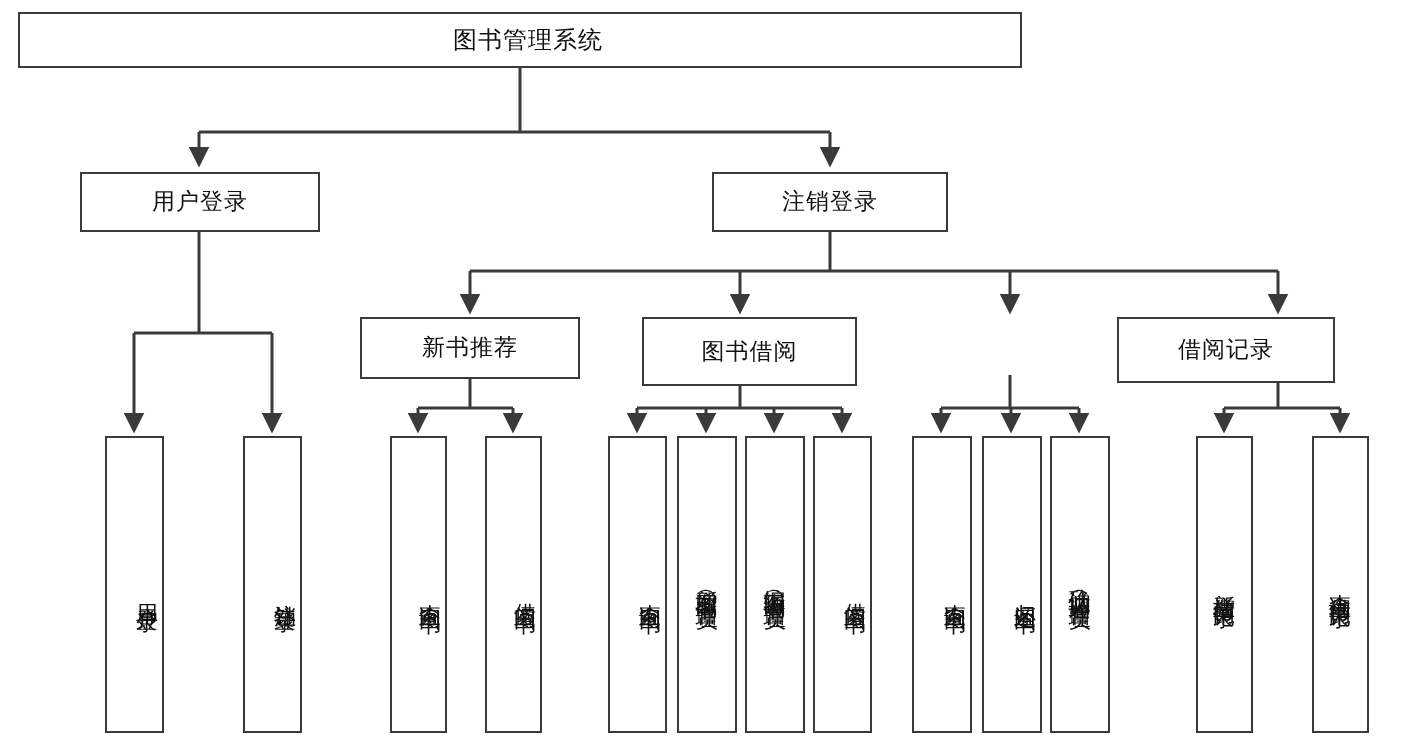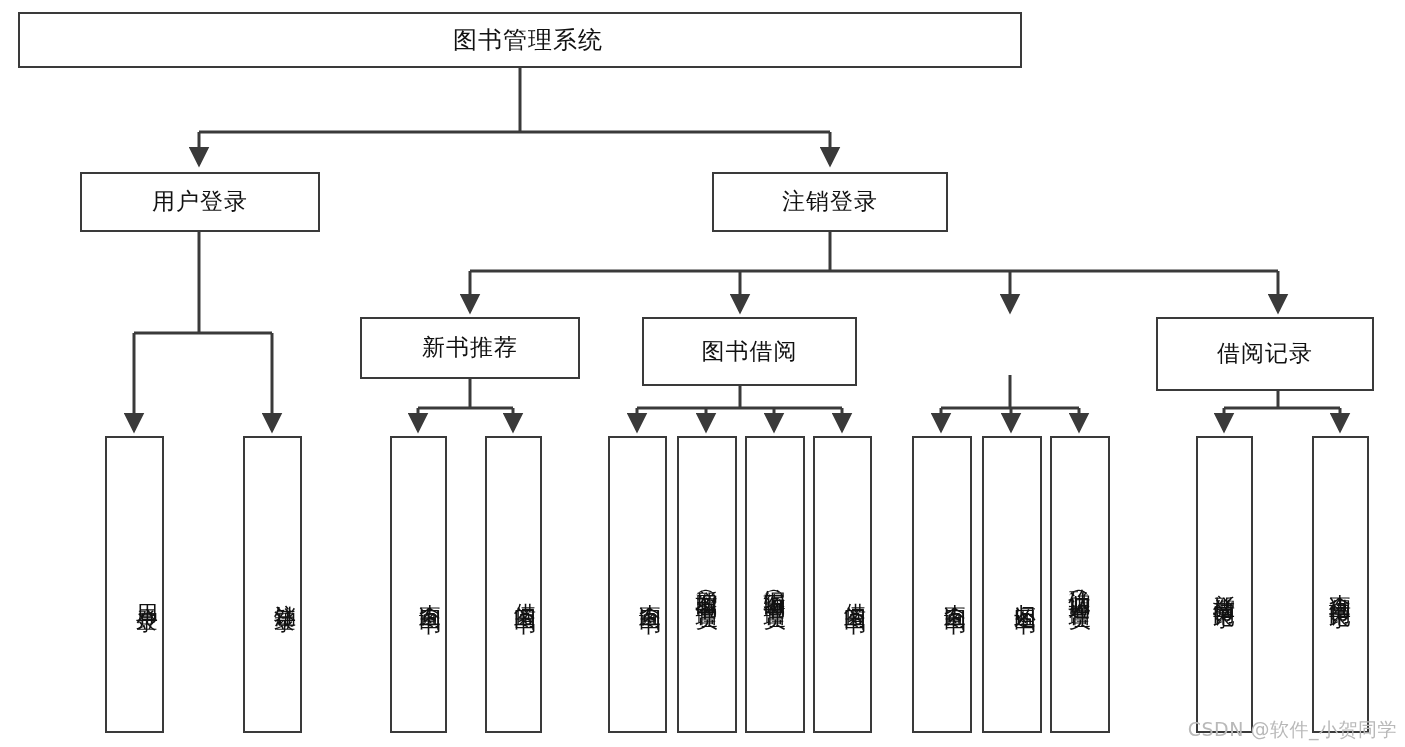--- a/index.html
+++ b/index.html
@@ -110,34 +110,33 @@
     </g>
   </svg>
 
   <div class="node horiz root" style="left:18px;top:12px;width:1004px;height:56px;">图书管理系统</div>
 
   <div class="node horiz" style="left:80px;top:172px;width:240px;height:60px;">用户登录</div>
   <div class="node horiz" style="left:712px;top:172px;width:236px;height:60px;">注销登录</div>
 
   <div class="node horiz" style="left:360px;top:317px;width:220px;height:62px;">新书推荐</div>
   <div class="node horiz" style="left:642px;top:317px;width:215px;height:69px;text-align:right;">图书借阅</div>
-  <div class="node horiz" style="left:1156px;top:317px;width:218px;height:74px;">借阅记录</div>
+  <div class="node horiz" style="left:1117px;top:317px;width:218px;height:66px;">借阅记录</div>
 
   <div class="node vert" style="left:105px;top:436px;width:59px;height:297px;">用户登录</div>
   <div class="node vert" style="left:243px;top:436px;width:59px;height:297px;">注销登录</div>
 
   <div class="node vert" style="left:390px;top:436px;width:57px;height:297px;">查询图书</div>
   <div class="node vert" style="left:485px;top:436px;width:57px;height:297px;">借阅图书</div>
 
   <div class="node vert" style="left:608px;top:436px;width:59px;height:297px;">查询图书</div>
   <div class="node vert mid" style="left:677px;top:436px;width:60px;height:297px;">新增图书（管理员）</div>
   <div class="node vert mid" style="left:745px;top:436px;width:60px;height:297px;">编辑图书（管理员）</div>
   <div class="node vert" style="left:813px;top:436px;width:59px;height:297px;">借阅图书</div>
 
   <div class="node vert" style="left:912px;top:436px;width:60px;height:297px;">查询图书</div>
   <div class="node vert" style="left:982px;top:436px;width:60px;height:297px;">归还图书</div>
   <div class="node vert mid" style="left:1050px;top:436px;width:60px;height:297px;">确认归还（管理员）</div>
 
   <div class="node vert mid" style="left:1196px;top:436px;width:57px;height:297px;">新增借阅记录</div>
   <div class="node vert mid" style="left:1312px;top:436px;width:57px;height:297px;">查询借阅记录</div>
 
-  <div id="watermark">CSDN @软件_小贺同学</div>
 </div>
 
 </body></html>

